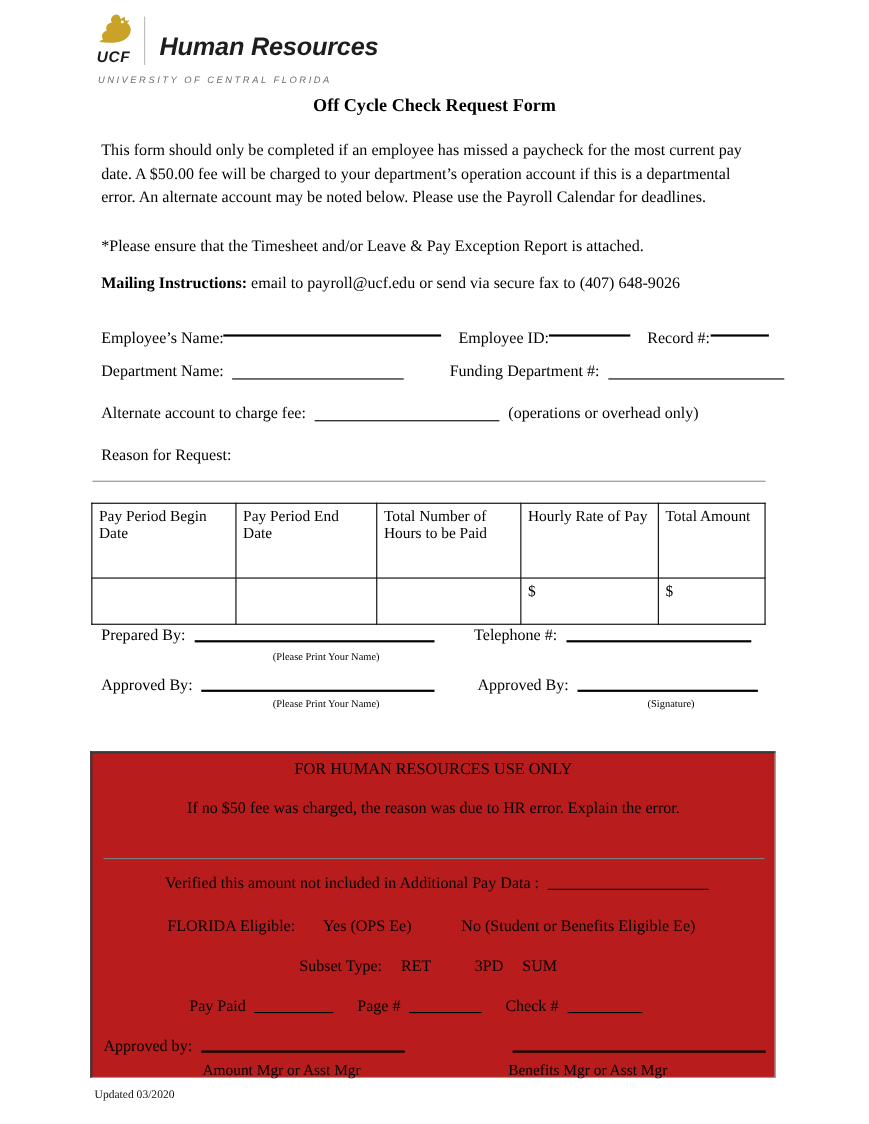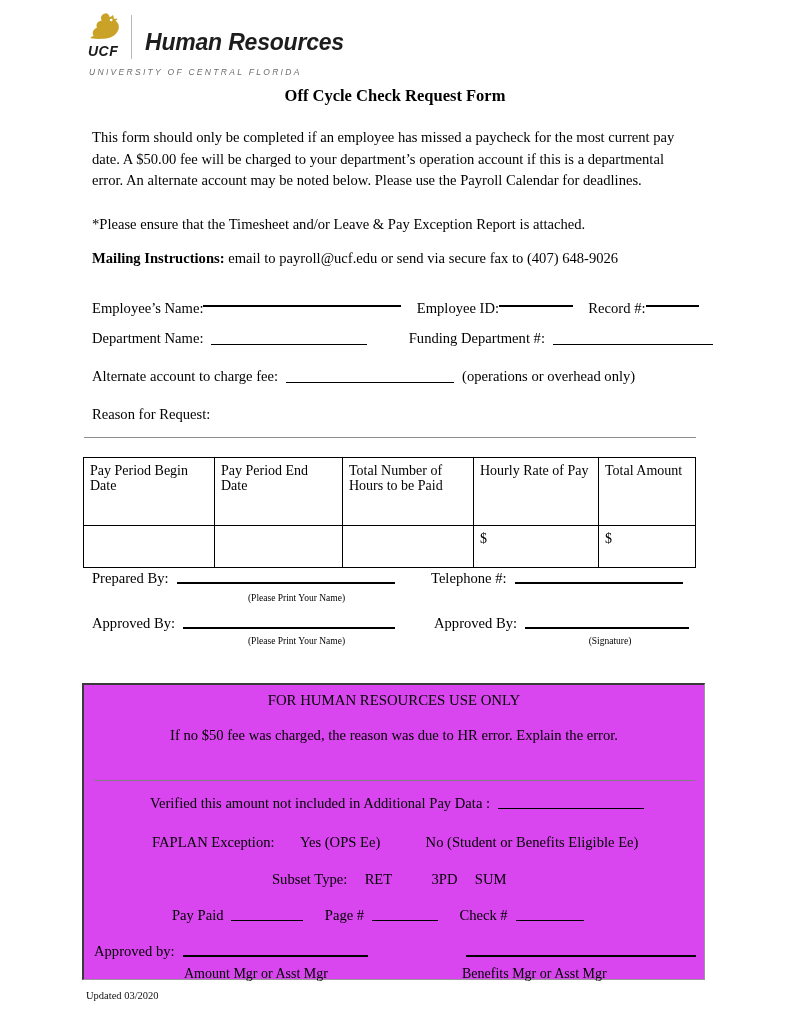--- a/index.html
+++ b/index.html
@@ -191,21 +191,21 @@
   #note-approve1 { left: 184px; top: 636px; width: 225px; }
   #note-approve2 { left: 525px; top: 636px; width: 170px; }
 
   
   .hrbox {
     position: absolute;
     left: 82px;
     top: 683px;
     width: 623px;
     height: 297px;
-    background: #d946ef;
+    background: #b91c1c;
     border-top: 2px solid #3a3a3a;
     border-left: 2px solid #3a3a3a;
     border-right: 1px solid #9a9a9a;
     border-bottom: 1px solid #9a9a9a;
     box-sizing: border-box;
   }
   .hr-head {
     position: absolute;
     left: 0; top: 7px;
     width: 100%;
@@ -364,21 +364,21 @@
   <div class="hrbox">
     <div class="hr-head">FOR HUMAN RESOURCES USE ONLY</div>
     <div class="hr-sub">If no $50 fee was charged, the reason was due to HR error. Explain the error.</div>
     <div class="hr-divider"></div>
 
     <div class="hr-line" id="hr-verify">
       <span class="lbl">Verified this amount not included in Additional Pay Data :</span><span class="gap-sm"></span><span class="dash" style="width:146px;"></span>
     </div>
 
     <div class="hr-line" id="hr-faplan">
-      <span class="lbl">FAPLAN Exception:</span>
+      <span class="lbl">FLORIDA Eligible:</span>
       <span style="display:inline-block;width:18px;"></span>
       <span class="lbl">Yes (OPS Ee)</span>
       <span style="display:inline-block;width:38px;"></span>
       <span class="lbl">No (Student or Benefits Eligible Ee)</span>
     </div>
 
     <div class="hr-line" id="hr-subset">
       <span class="lbl">Subset Type:</span>
       <span style="display:inline-block;width:10px;"></span>
       <span class="lbl">RET</span>

